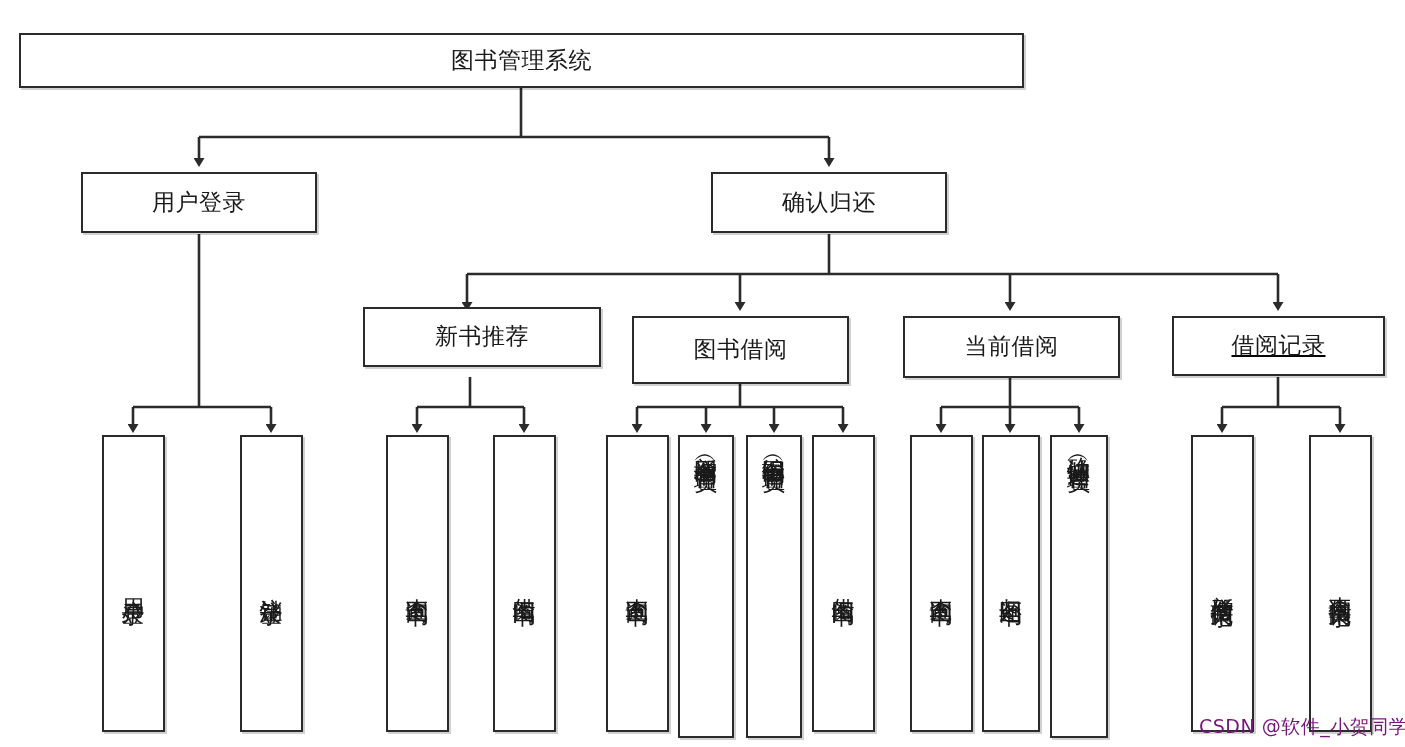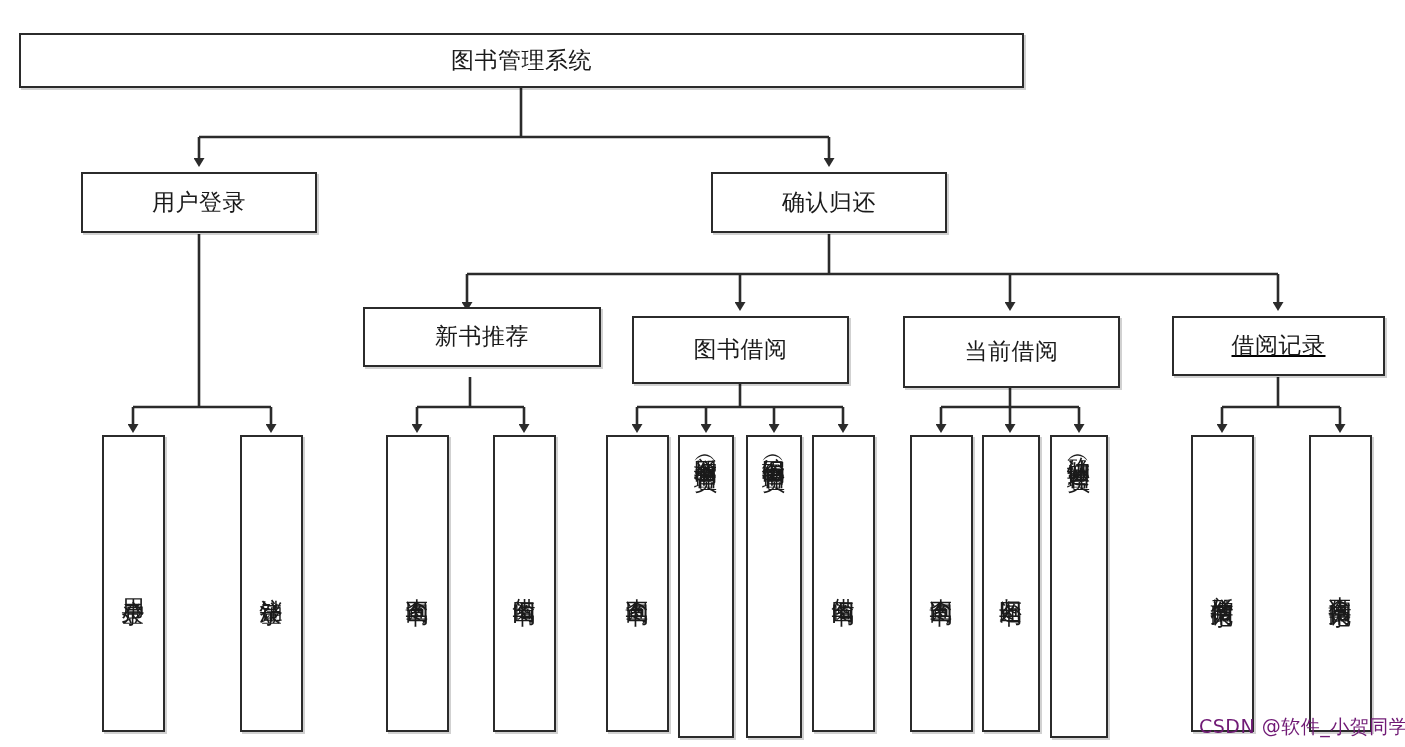--- a/index.html
+++ b/index.html
@@ -140,21 +140,21 @@
   <div class="node horiz" style="left:711px; top:172px; width:236px; height:61px;">
     <span class="label">确认归还</span>
   </div>
 
   <div class="node horiz" style="left:363px; top:307px; width:238px; height:60px;">
     <span class="label">新书推荐</span>
   </div>
   <div class="node horiz" style="left:632px; top:316px; width:217px; height:68px;">
     <span class="label">图书借阅</span>
   </div>
-  <div class="node horiz" style="left:903px; top:316px; width:217px; height:72px;">
+  <div class="node horiz" style="left:903px; top:316px; width:217px; height:62px;">
     <span class="label">当前借阅</span>
   </div>
   <div class="node horiz" style="left:1172px; top:316px; width:213px; height:60px;text-decoration:underline;">
     <span class="label">借阅记录</span>
   </div>
 
   <div class="node vert centered" style="left:102px; top:435px; width:63px; height:297px;">
     <span class="label">用户登录</span>
   </div>
   <div class="node vert centered" style="left:240px; top:435px; width:63px; height:297px;">

